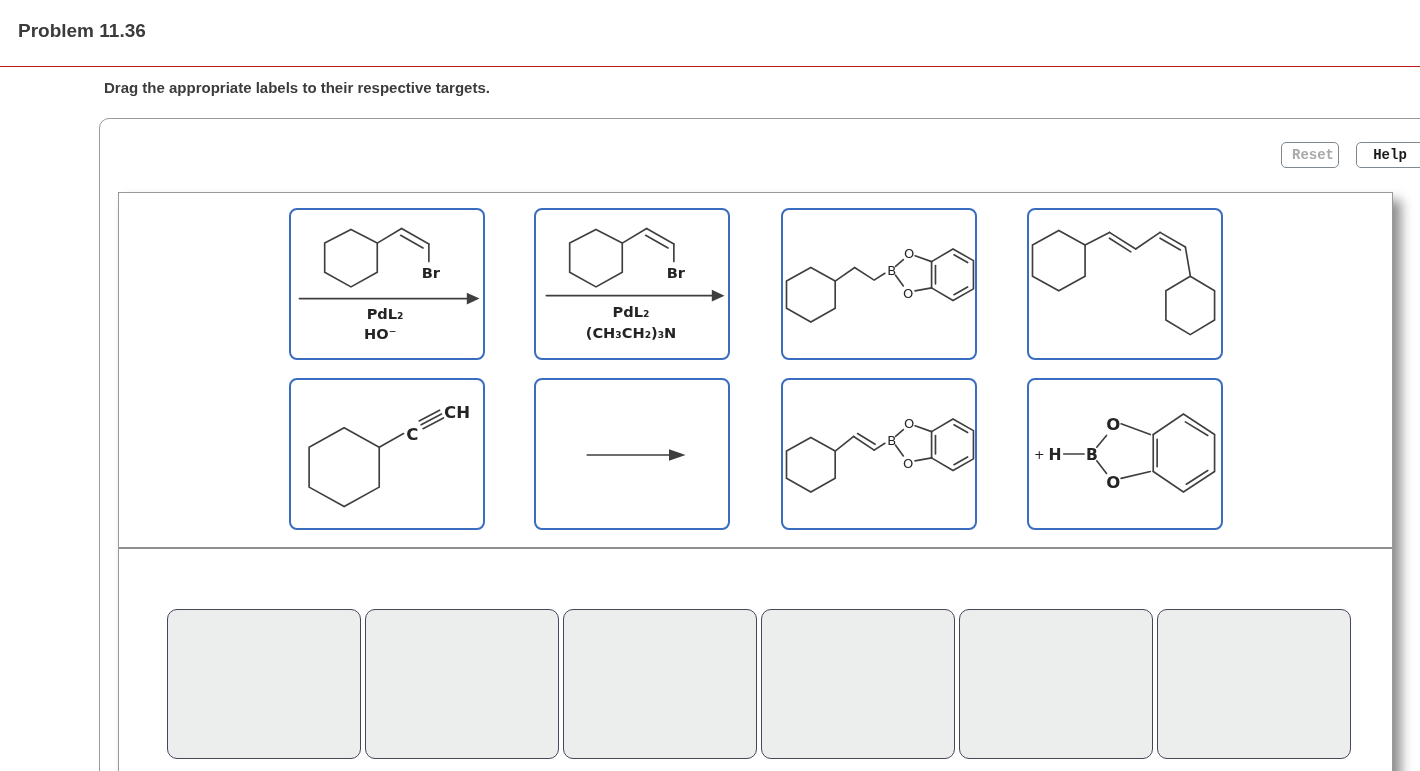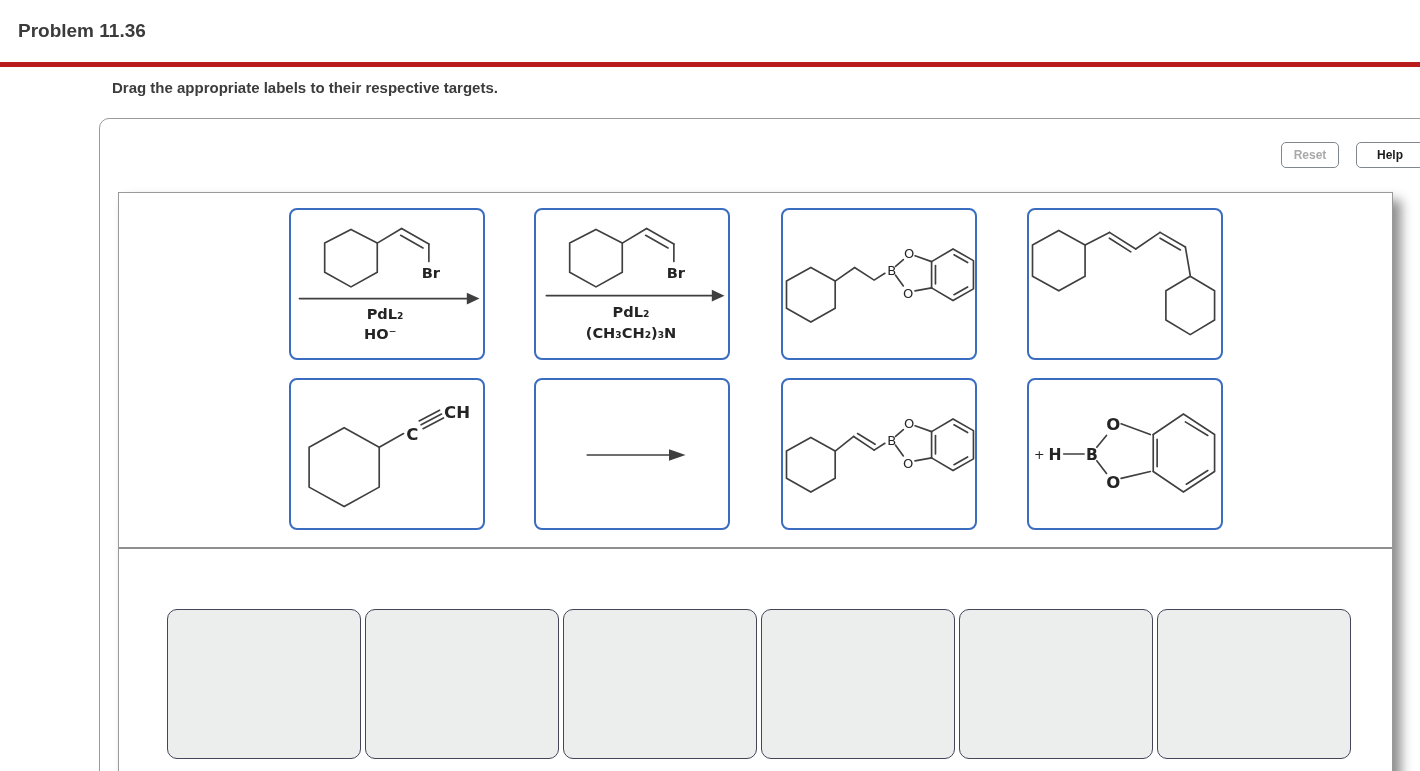--- a/index.html
+++ b/index.html
@@ -2,36 +2,36 @@
 <html><head>
 <meta charset="utf-8">
 <style>
   html,body{margin:0;padding:0;}
   body{
     width:1420px;height:771px;position:relative;overflow:hidden;
     background:#ffffff;font-family:"Liberation Sans",sans-serif;
   }
   .titlebar{
     position:absolute;left:0;top:0;width:1420px;height:67px;
-    border-bottom:5px solid #b91c1c;box-sizing:border-box;
+    border-bottom:1px solid #b91c1c;box-sizing:border-box;
   }
   .titlebar h1{
     margin:0;padding:20px 0 0 18px;font-size:19px;font-weight:bold;color:#3b3b3b;
   }
   .instruction{
-    position:absolute;left:112px;top:79px;font-size:15px;font-weight:bold;color:#3c3c3c;
+    position:absolute;left:104px;top:79px;font-size:15px;font-weight:bold;color:#3c3c3c;
   }
   .panel{
     position:absolute;left:99px;top:118px;width:1400px;height:720px;
     border:1px solid #9a9a9a;border-radius:10px;background:#ffffff;box-sizing:border-box;
   }
   .btn{
     position:absolute;top:142px;height:26px;box-sizing:border-box;
     background:#ffffff;border:1px solid #7f888e;border-radius:5px;
-    font-family:Liberation Sans, sans-serif;font-size:12px;font-weight:bold;
+    font-family:Liberation Mono, monospace;font-size:14px;font-weight:bold;
     padding:0 10px;line-height:24px;text-align:center;cursor:pointer;
   }
   .btn-reset{left:1281px;width:58px;color:#a9a9a9;}
   .btn-help{left:1356px;width:68px;color:#1a1a1a;}
   .canvas{
     position:absolute;left:118px;top:192px;width:1275px;height:650px;
     background:#ffffff;border:1px solid #999999;box-sizing:border-box;
     box-shadow:8px 8px 11px rgba(0,0,0,0.45);
   }
   .bin-divider{

